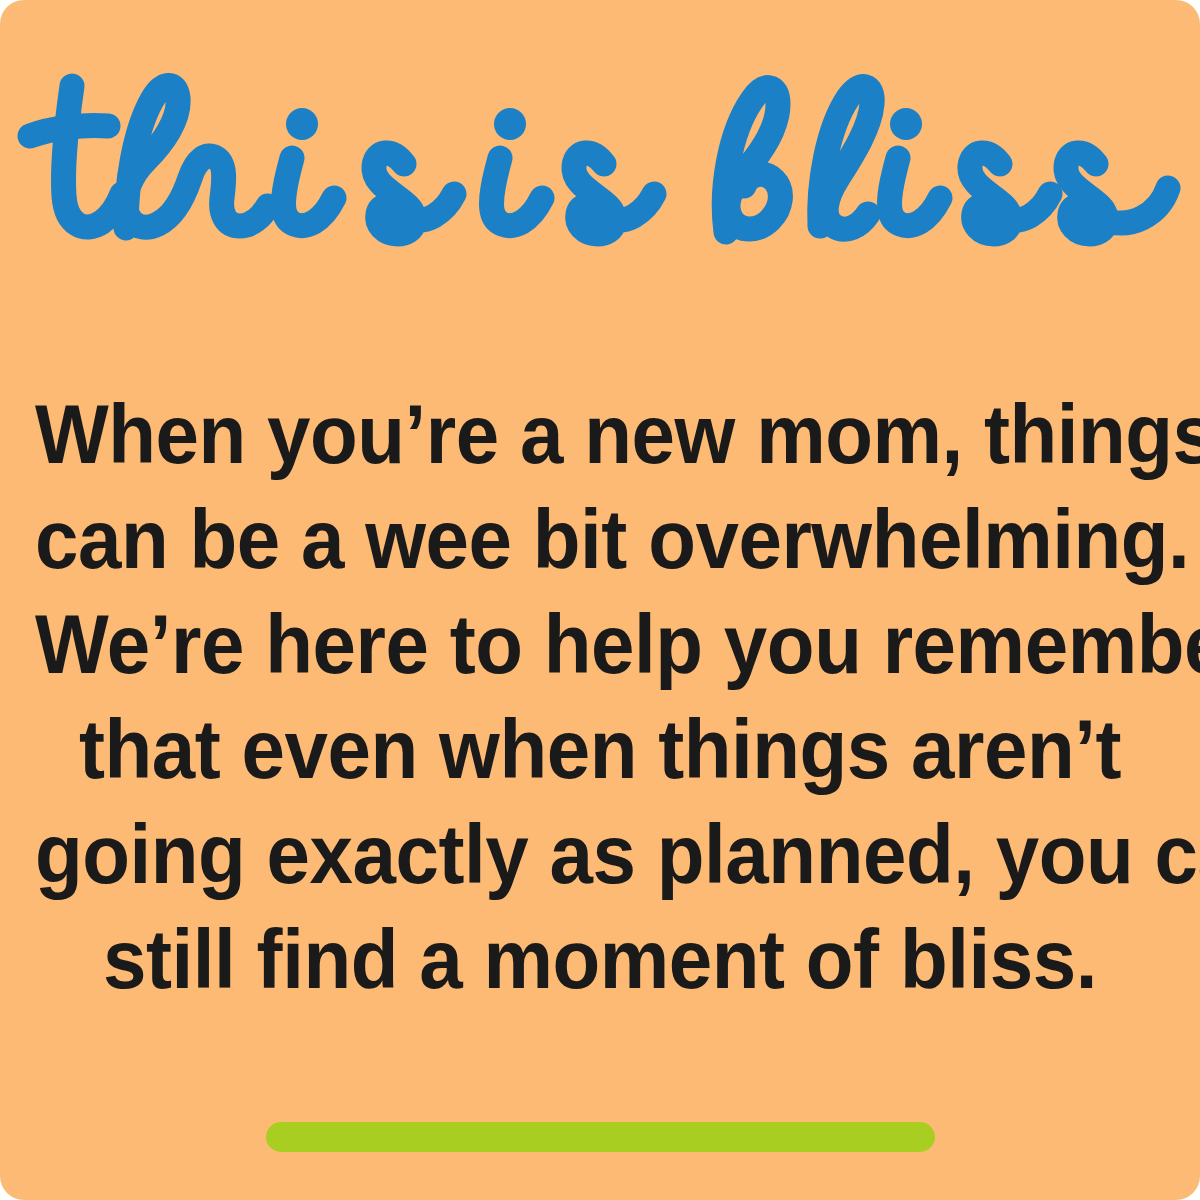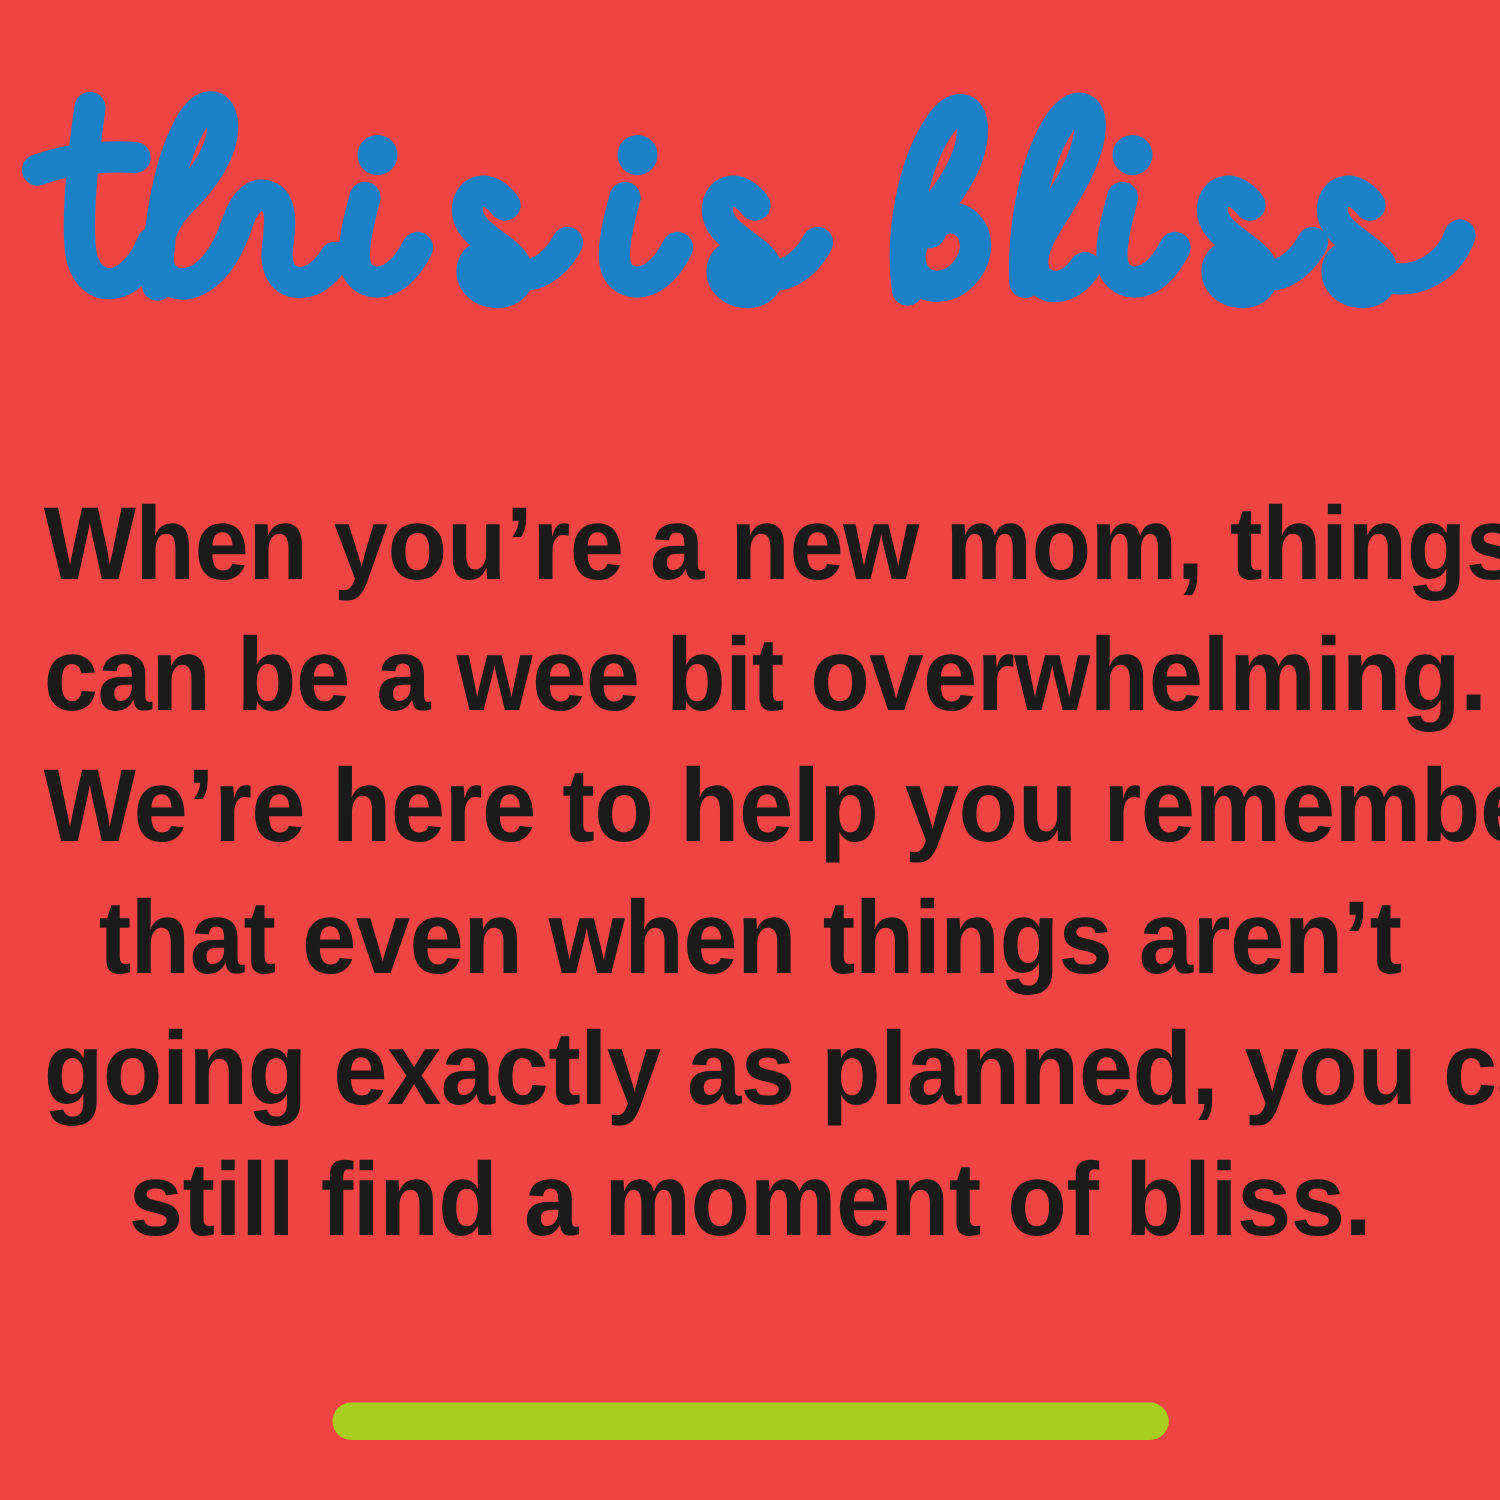--- a/index.html
+++ b/index.html
@@ -70,21 +70,21 @@
     left: 266px;
     top: 0;
     width: 669px;
     height: 30px;
     border-radius: 15px;
   }
 </style>
 </head>
 <body style="background: rgb(255, 255, 255);">
 
-<div id="page" style="background: #ef4444;">
+<div id="page" style="background: #fdba74; border-radius: 24px;">
 
   <div class="headline">
     <svg viewBox="0 0 1200 240" xmlns="http://www.w3.org/2000/svg" aria-label="this is bliss">
       <title>this is bliss</title>
       <g fill="none" stroke="#1B80C6" stroke-width="25" stroke-linecap="round" stroke-linejoin="round">
 
         <path d="M72 58 C66 100 62 140 64 168 C66 196 84 206 102 194 C112 187 118 176 122 166"></path>
         <path d="M30 108 C52 100 82 96 108 98"></path>
 
         <path d="M126 200 C126 158 134 104 152 72 C162 54 176 52 178 70 C180 92 162 116 146 132

